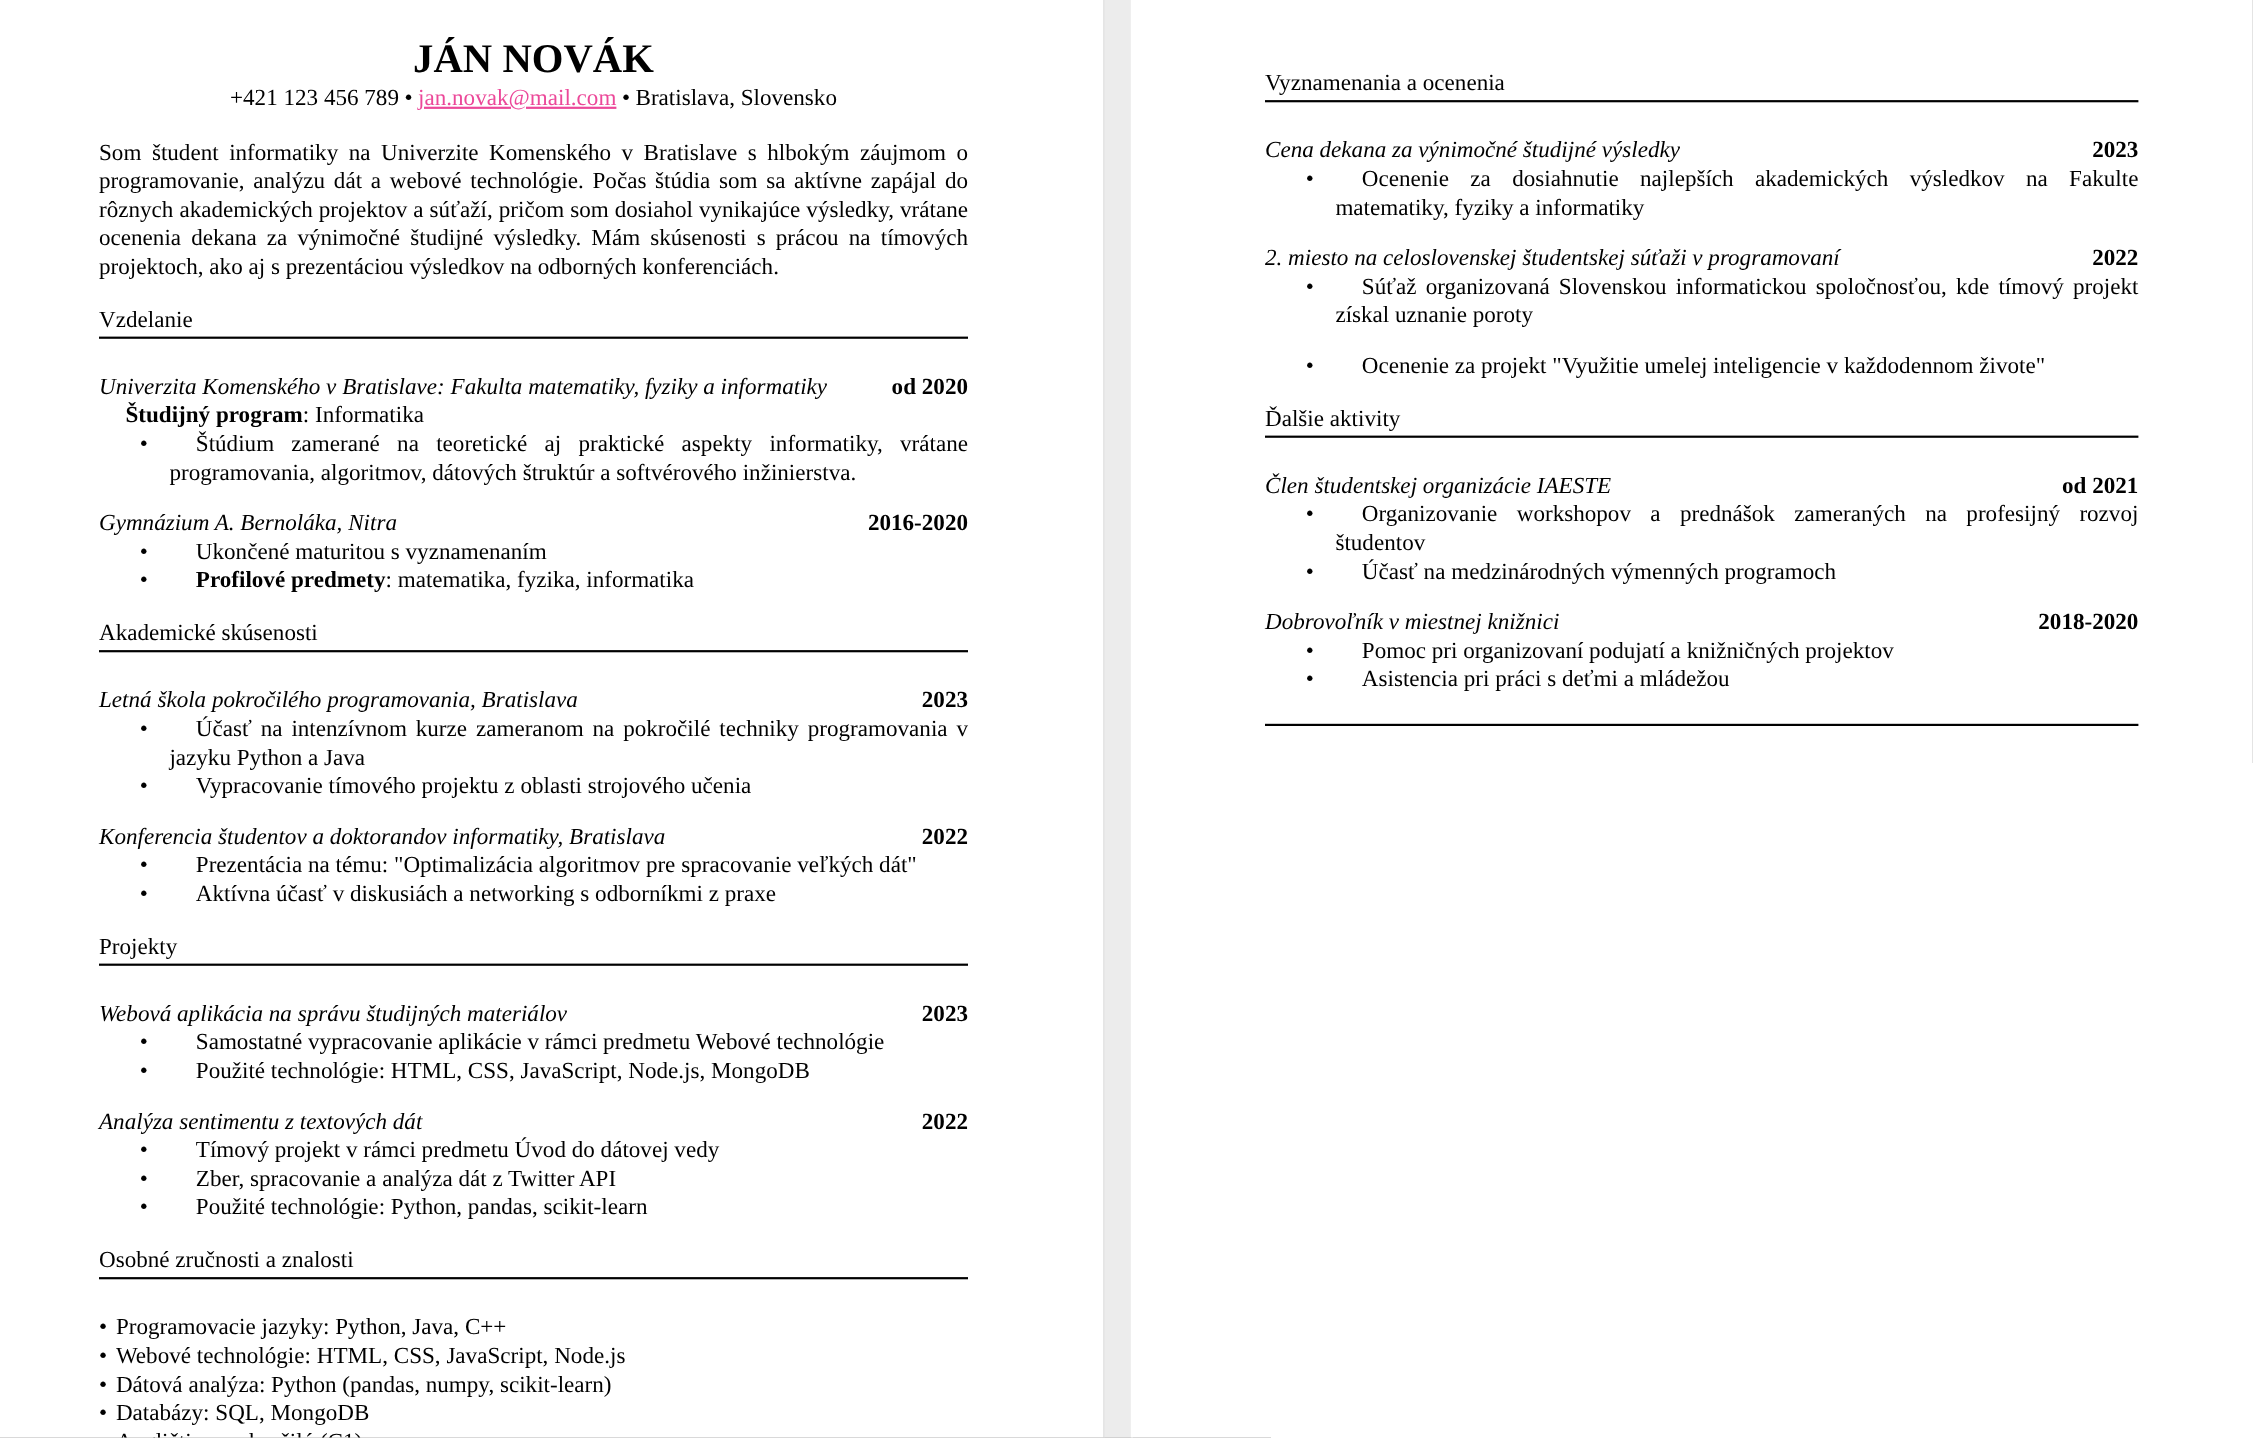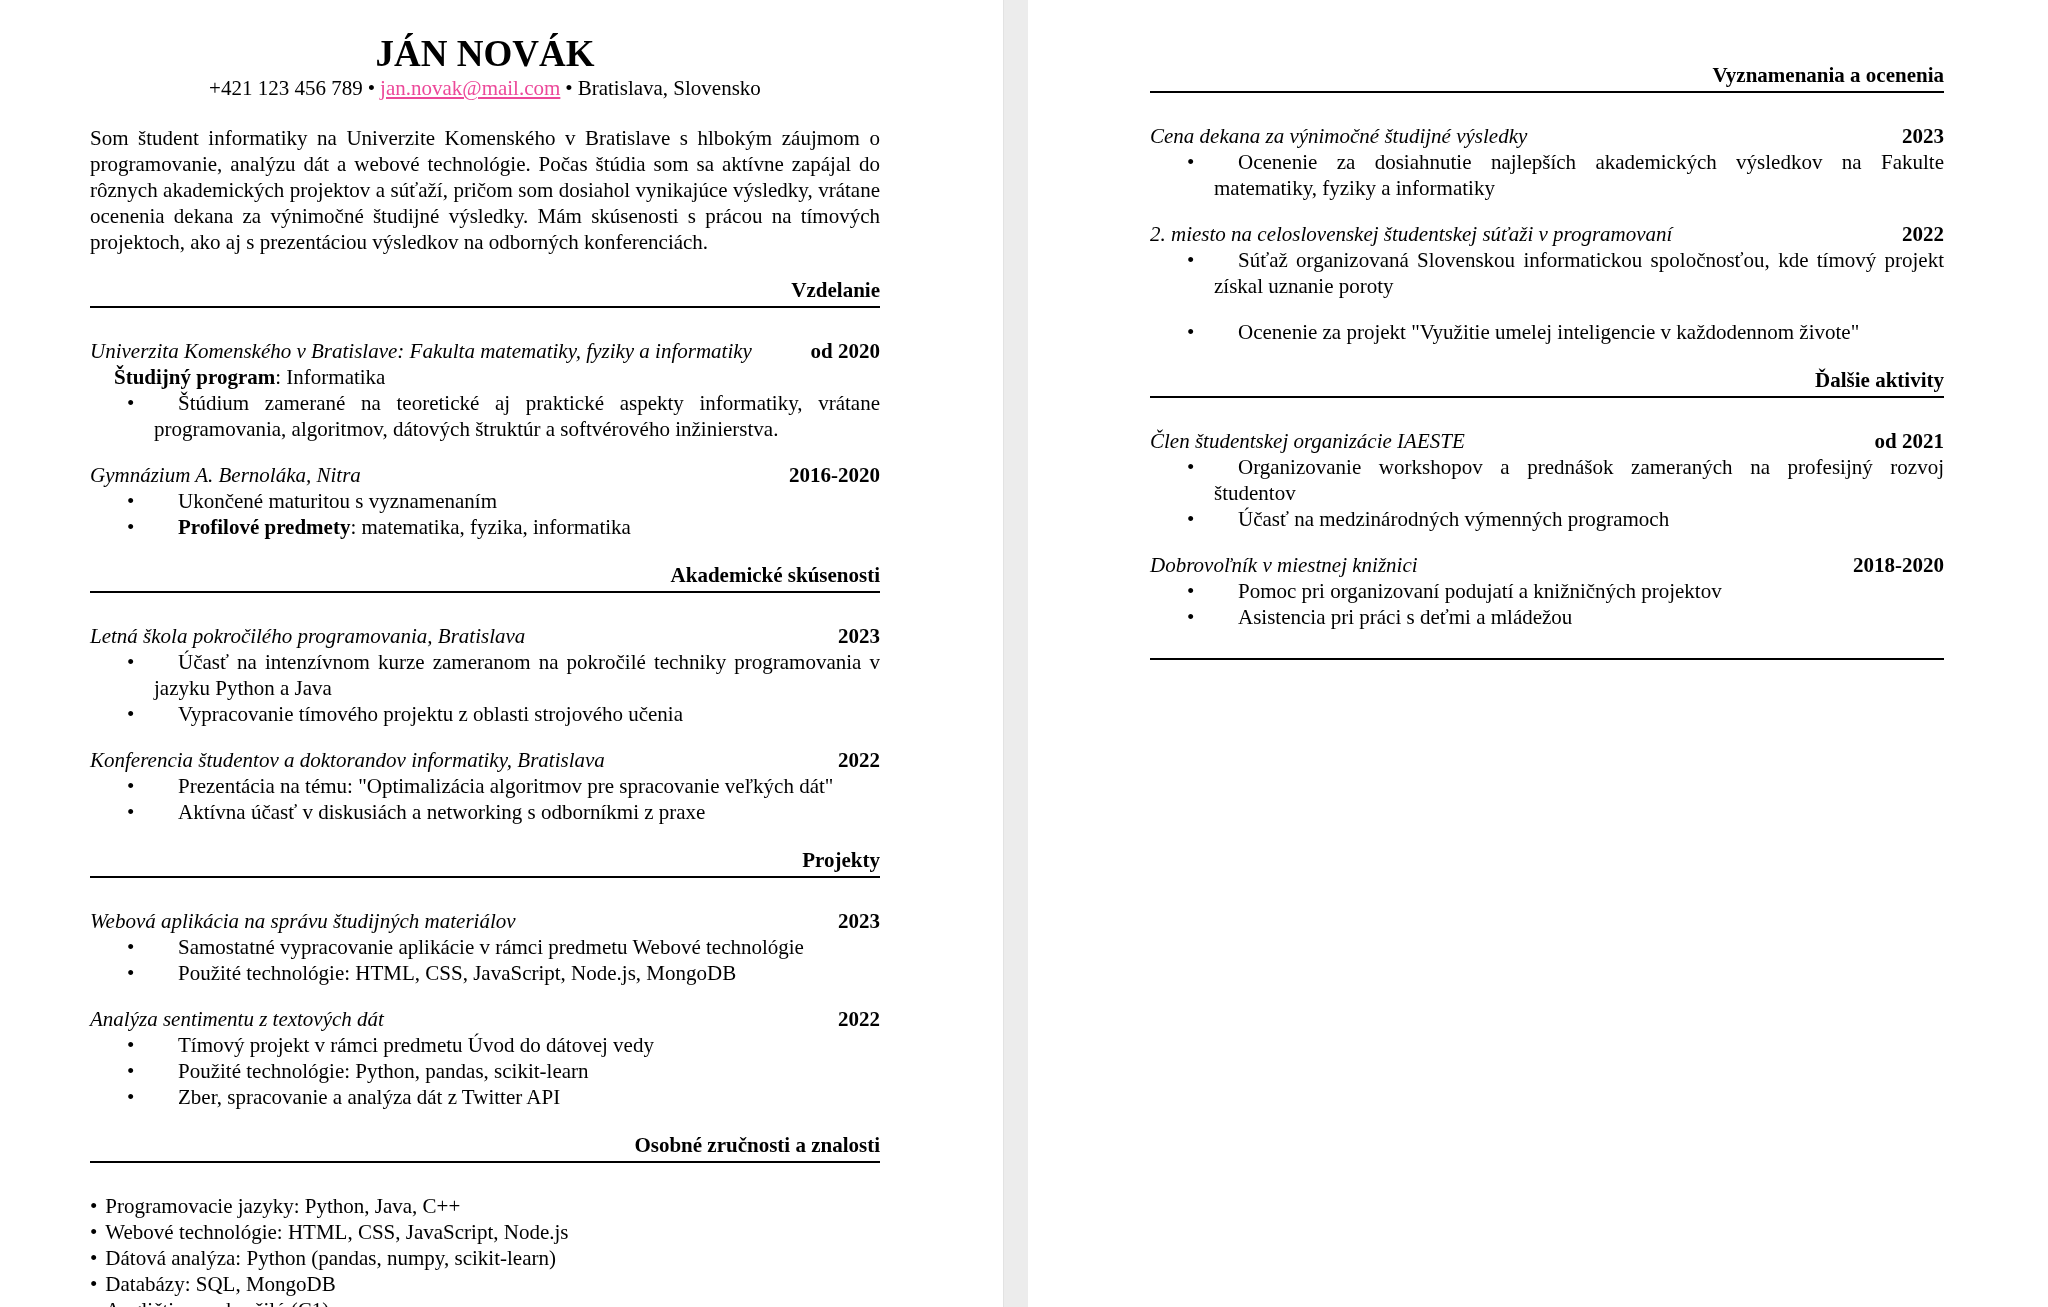--- a/index.html
+++ b/index.html
@@ -12,21 +12,21 @@
   .page{position:absolute;top:0;bottom:0;background:#fff;box-sizing:border-box;}
   .page-1{left:0;width:1003px;padding:36px 123px 0 90px;}
   .page-2{left:1028px;width:1020px;padding:40px 104px 0 122px;}
   .gutter{position:absolute;top:0;bottom:0;left:1003px;width:25px;background:#ececec;
     border-left:1px solid #e2e2e2;border-right:1px solid #d7d7d7;}
   .name{font-size:37px;line-height:36px;font-weight:bold;text-align:center;}
   .contact{text-align:center;margin-top:3px;}
   .contact .sep{margin:0 5px;}
   .email-link{color:#ec4899;text-decoration:underline;cursor:pointer;}
   .summary{margin-top:24px;text-align:justify;}
-  .sec{font-weight:bold;border-bottom:2.5px solid #000;padding-bottom:3px;margin:22px 0 30px 0;text-align:right;}
+  .sec{font-weight:normal;border-bottom:2.5px solid #000;padding-bottom:3px;margin:22px 0 30px 0;}
   .entry{margin-bottom:20px;}
   .ehead{display:flex;justify-content:space-between;align-items:flex-end;}
   .etitle{font-style:italic;}
   .edate{font-weight:bold;white-space:nowrap;margin-left:12px;}
   ul.bul{list-style:none;margin:0;padding:0;}
   ul.bul li{position:relative;padding-left:64px;text-align:justify;}
   ul.bul li::before{content:"\2022";position:absolute;left:37px;}
   .bl{font-weight:bold;margin-left:24px;}
   .skills{display:flex;margin-top:2px;flex-direction:column;}
   .skcol-1{width:497px;}
@@ -113,22 +113,22 @@
       </ul>
     </div>
 
     <div class="entry">
       <div class="ehead">
         <span class="etitle">Analýza sentimentu z textových dát</span>
         <span class="edate">2022</span>
       </div>
       <ul class="bul">
         <li><span class="bl"></span><span>Tímový projekt v rámci predmetu Úvod do dátovej vedy</span></li>
+        <li><span class="bl"></span><span>Zber, spracovanie a analýza dát z Twitter API</span></li>
         <li><span class="bl"></span><span>Použité technológie: Python, pandas, scikit-learn</span></li>
-        <li><span class="bl"></span><span>Zber, spracovanie a analýza dát z Twitter API</span></li>
       </ul>
     </div>
 
     <div class="sec">Osobné zručnosti a znalosti</div>
 
     <div class="skills">
       <ul class="sk skcol-1">
         <li>Programovacie jazyky: Python, Java, C++</li>
         <li>Webové technológie: HTML, CSS, JavaScript, Node.js</li>
         <li>Dátová analýza: Python (pandas, numpy, scikit-learn)</li>

